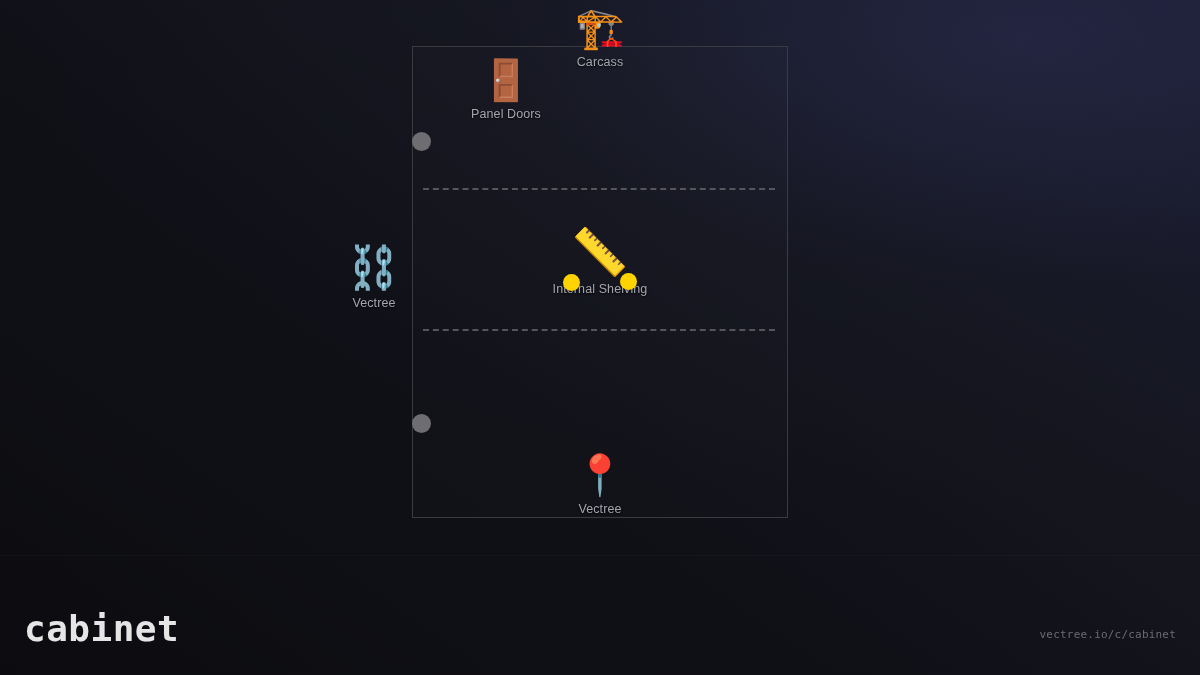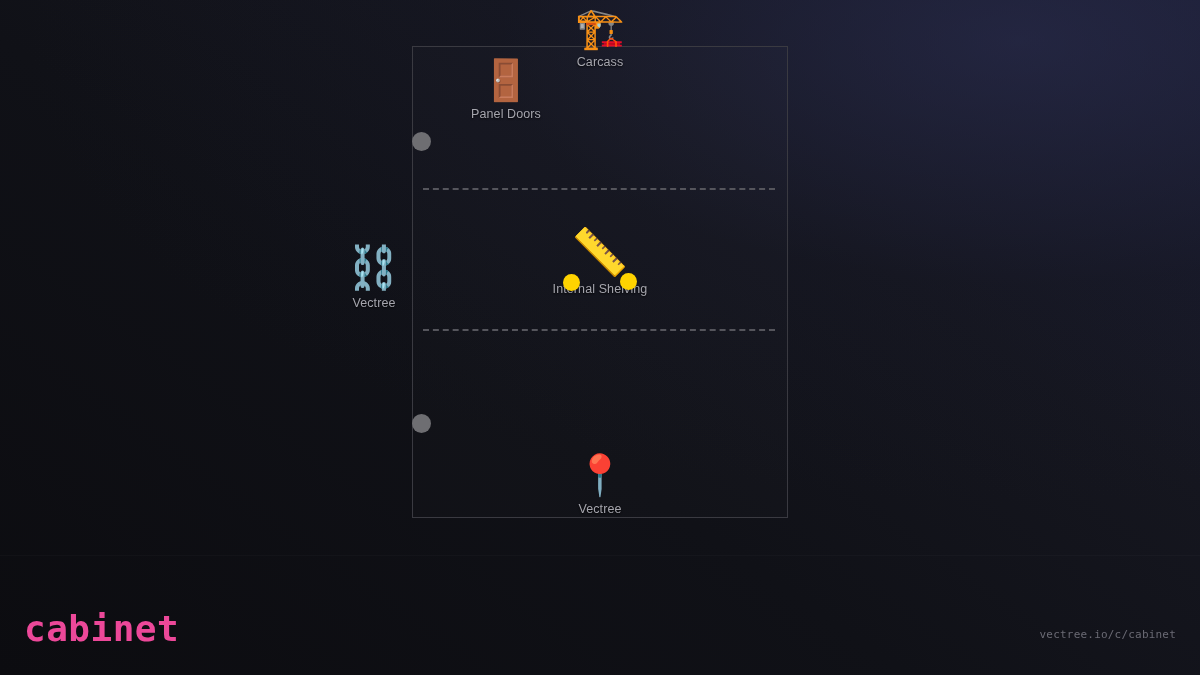--- a/index.html
+++ b/index.html
@@ -163,21 +163,21 @@
     letter-spacing:0.3px;
   }
 
   #project-title {
     position:absolute;
     left:24px;
     top:56px;
     font-family:"DejaVu Sans Mono", monospace;
     font-size:36px;
     font-weight:bold;
-    color:#ec4899;
+    color:#e5e5e5;
     letter-spacing:0.5px;
     line-height:1;
   }
 
   #footer-url {
     position:absolute;
     right:24px;
     bottom:34px;
     font-family:"DejaVu Sans Mono", monospace;
     font-size:11px;

